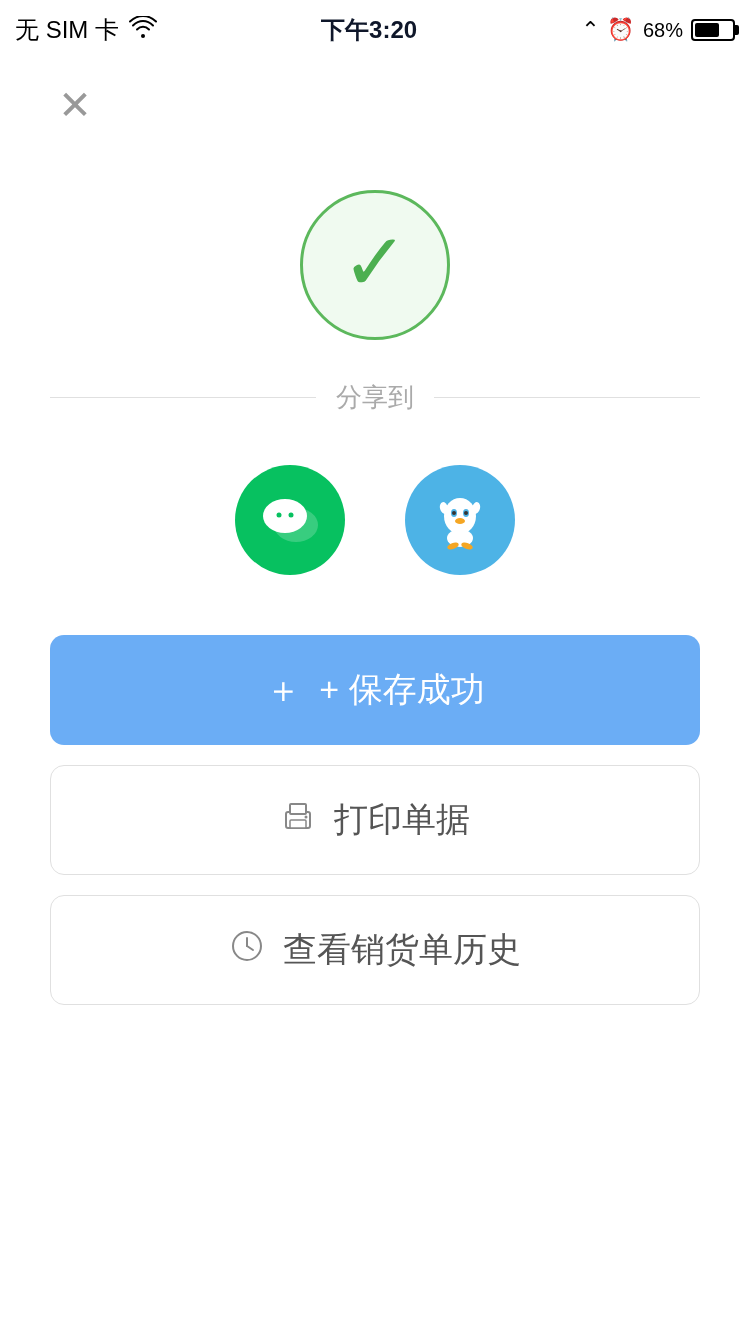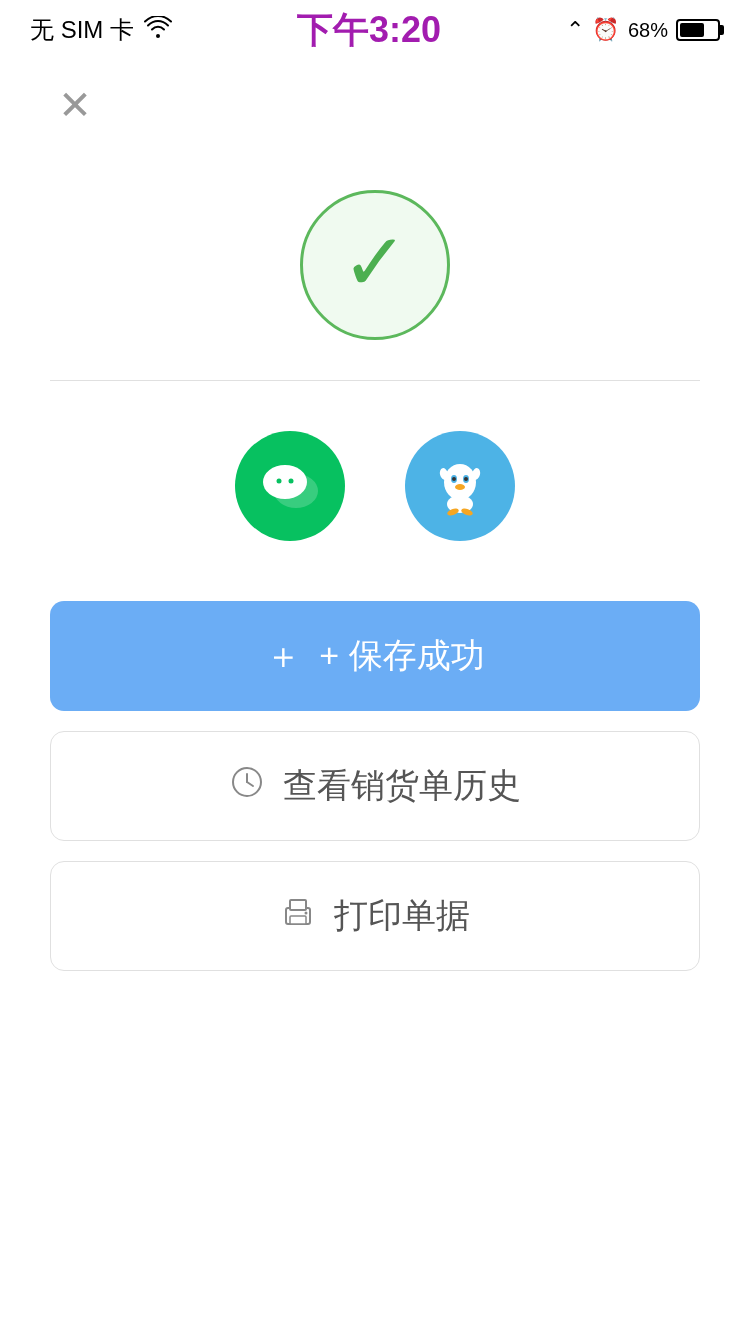--- a/index.html
+++ b/index.html
@@ -12,34 +12,34 @@
       overflow: hidden;
     }
 
     
     .status-bar {
       width: 100%;
       height: 60px;
       display: flex;
       align-items: center;
       justify-content: space-between;
-      padding: 0 30px;
+      padding: 0 15px;
       background: #fff;
     }
     .status-left {
       display: flex;
       align-items: center;
       gap: 10px;
       font-size: 24px;
       color: #000;
     }
     .status-center {
-      font-size: 36px;
+      font-size: 24px;
       font-weight: 600;
-      color: #a21caf;
+      color: #0f172a;
     }
     .status-right {
       display: flex;
       align-items: center;
       gap: 8px;
       font-size: 24px;
       color: #000;
     }
     .battery-icon {
       display: flex;
@@ -245,20 +245,21 @@
 
   <div class="success-icon-wrap">
     <div class="success-circle">
       <span class="checkmark">✓</span>
     </div>
   </div>
 
 
   <div class="share-section">
     <div class="share-line"></div>
+    <span class="share-label">分享到</span>
     <div class="share-line"></div>
   </div>
 
   <div class="share-icons">
 
     <div class="share-icon-btn wechat-btn">
       <svg width="65" height="55" viewBox="0 0 65 55" fill="none">
 
         <ellipse cx="38" cy="32" rx="22" ry="17" fill="rgba(255,255,255,0.2)"></ellipse>
         <ellipse cx="27" cy="23" rx="22" ry="17" fill="white"></ellipse>
@@ -292,39 +293,39 @@
         <ellipse cx="39" cy="58" rx="6" ry="3" fill="#f5a623" transform="rotate(20 39 58)"></ellipse>
       </svg>
     </div>
   </div>
 
   <div class="action-buttons">
 
     <button class="action-btn primary">
       <span class="btn-icon">＋</span>
       <span>+ 保存成功</span>
-    </button>
-
-    <button class="action-btn">
-      <span class="btn-icon">
-        <svg width="36" height="36" viewBox="0 0 36 36" fill="none">
-          <circle cx="18" cy="18" r="14" stroke="#888" stroke-width="2"></circle>
-          <line x1="18" y1="10" x2="18" y2="18" stroke="#888" stroke-width="2" stroke-linecap="round"></line>
-          <line x1="18" y1="18" x2="24" y2="22" stroke="#888" stroke-width="2" stroke-linecap="round"></line>
-        </svg>
-      </span>
-      <span>查看销货单历史</span>
     </button>
 
     <button class="action-btn">
       <span class="btn-icon">
         <svg width="36" height="36" viewBox="0 0 36 36" fill="none">
           <rect x="6" y="14" width="24" height="16" rx="2" stroke="#888" stroke-width="2"></rect>
           <rect x="10" y="6" width="16" height="10" rx="1" fill="white" stroke="#888" stroke-width="2"></rect>
           <rect x="10" y="22" width="16" height="8" rx="1" fill="white" stroke="#888" stroke-width="1.5"></rect>
           <circle cx="26" cy="19" r="1.5" fill="#888"></circle>
         </svg>
       </span>
       <span>打印单据</span>
     </button>
 
+    <button class="action-btn">
+      <span class="btn-icon">
+        <svg width="36" height="36" viewBox="0 0 36 36" fill="none">
+          <circle cx="18" cy="18" r="14" stroke="#888" stroke-width="2"></circle>
+          <line x1="18" y1="10" x2="18" y2="18" stroke="#888" stroke-width="2" stroke-linecap="round"></line>
+          <line x1="18" y1="18" x2="24" y2="22" stroke="#888" stroke-width="2" stroke-linecap="round"></line>
+        </svg>
+      </span>
+      <span>查看销货单历史</span>
+    </button>
+
   </div>
 </div>
 
 </body></html>

